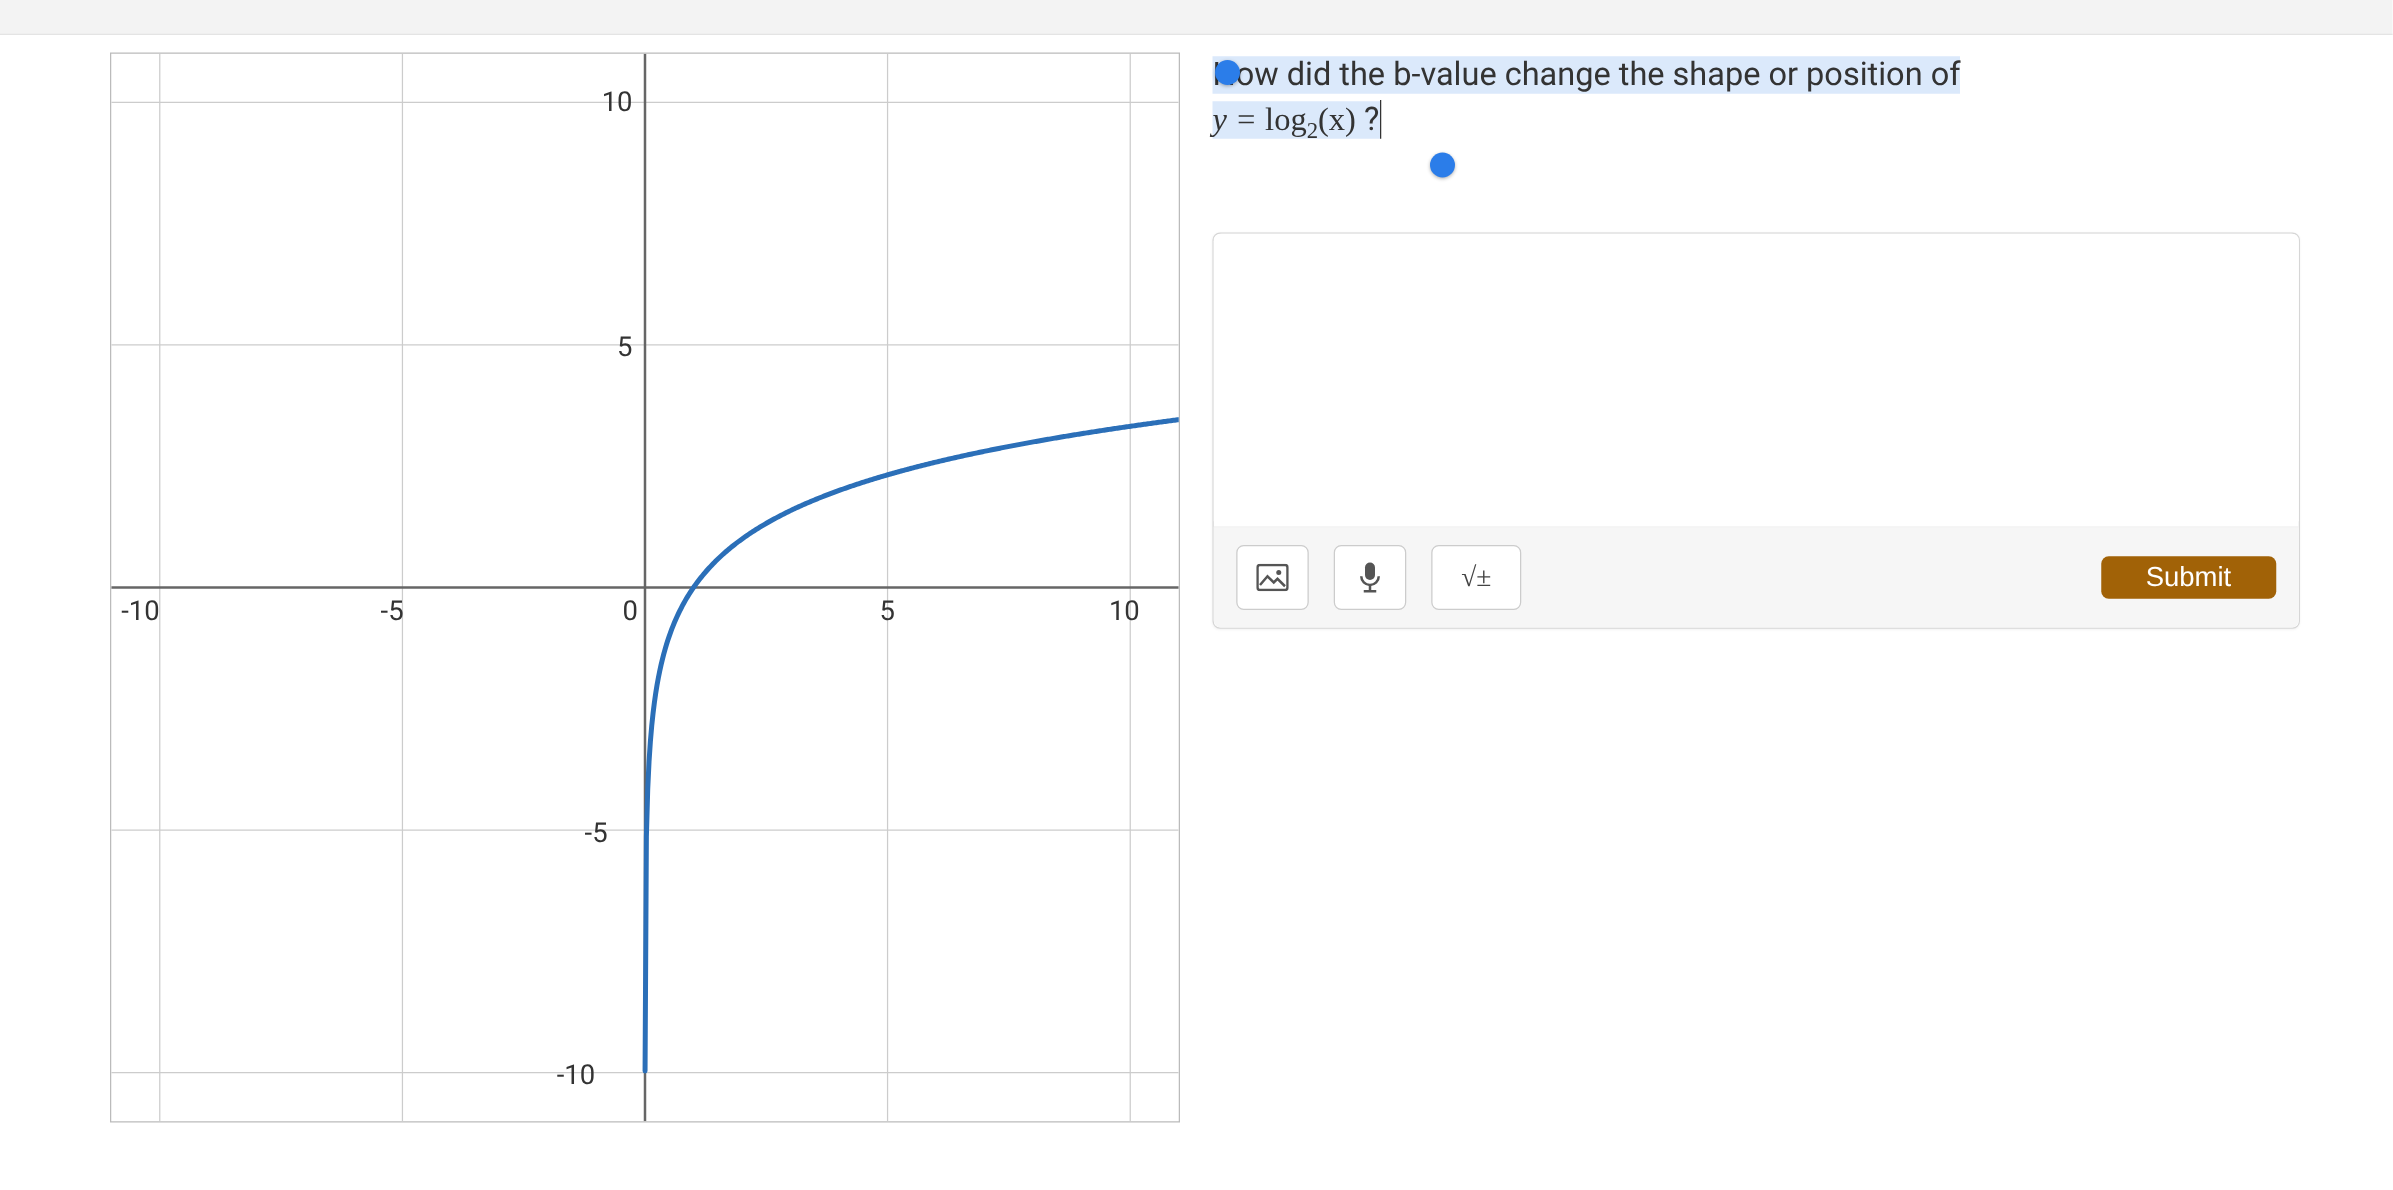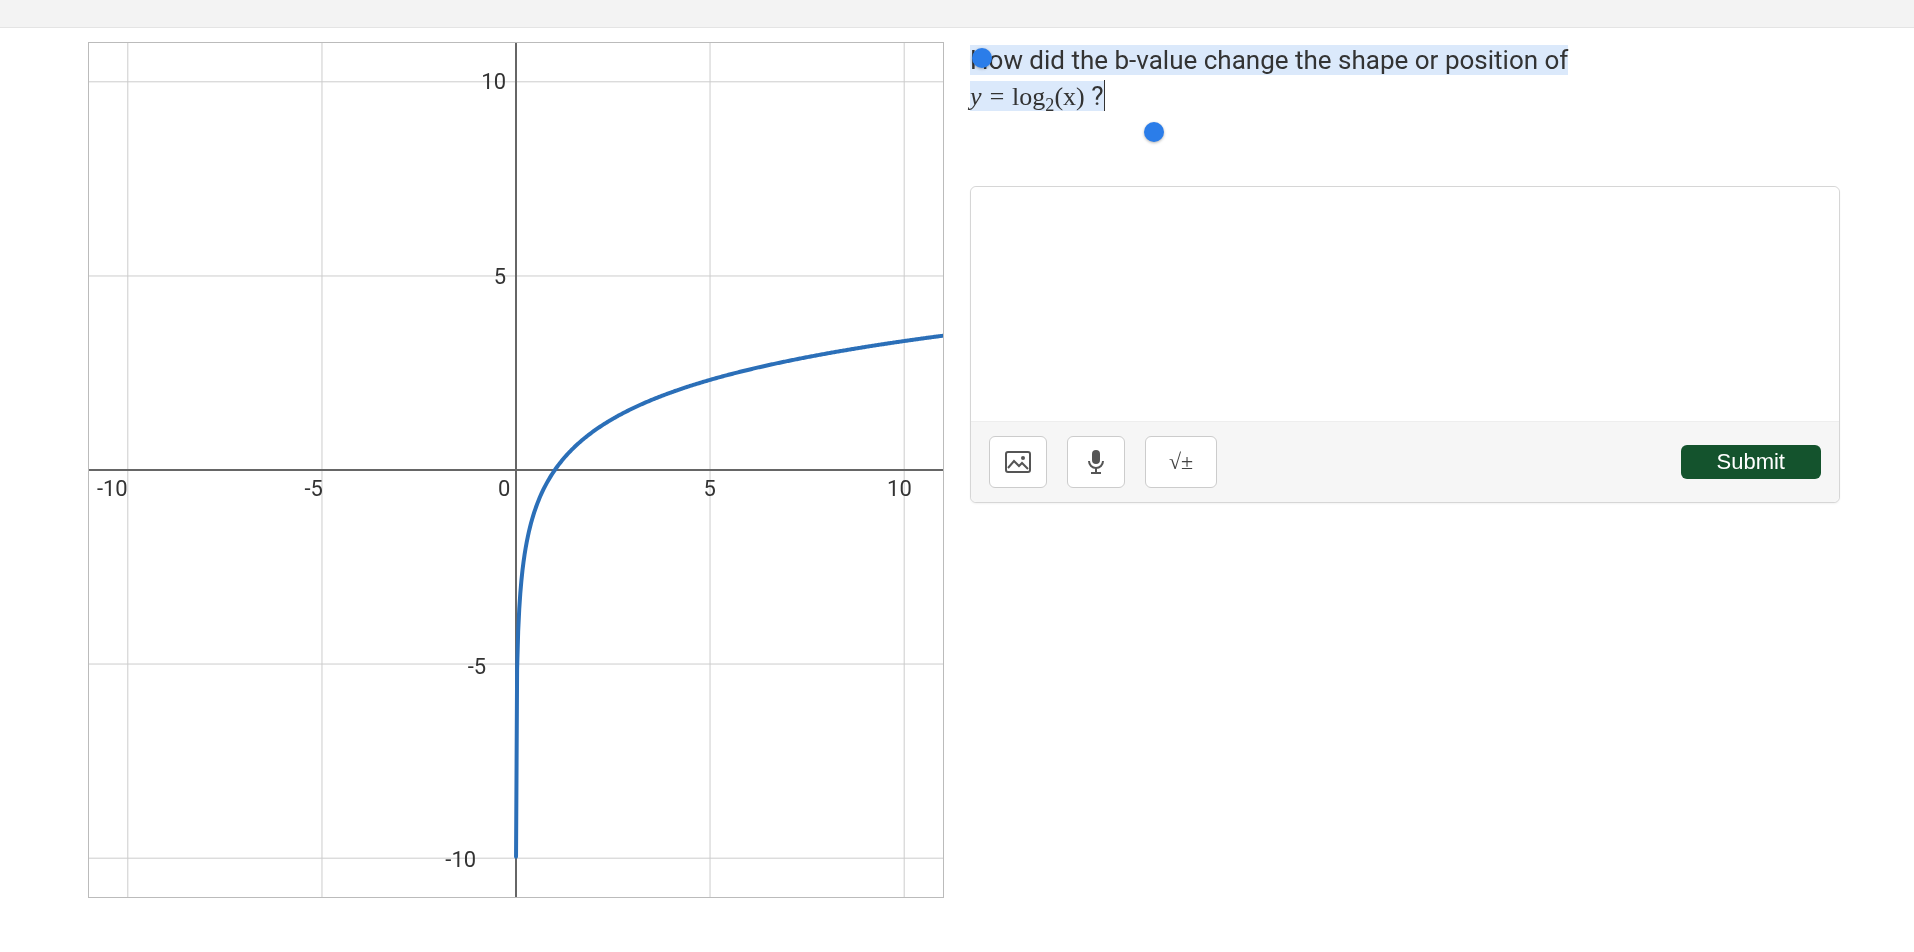--- a/index.html
+++ b/index.html
@@ -139,21 +139,21 @@
     cursor: pointer;
     font-size: 22px;
     color: #444;
   }
   .tool-btn.math {
     width: 72px;
     font-family: "Times New Roman", serif;
   }
   .spacer { flex: 1; }
   .submit-btn {
-    background: #14532d;
+    background: #a16207;
     color: #fff;
     border: none;
     border-radius: 6px;
     padding: 4px 36px;
     font-size: 22px;
     cursor: pointer;
   }
 </style>
 </head>
 <body>

